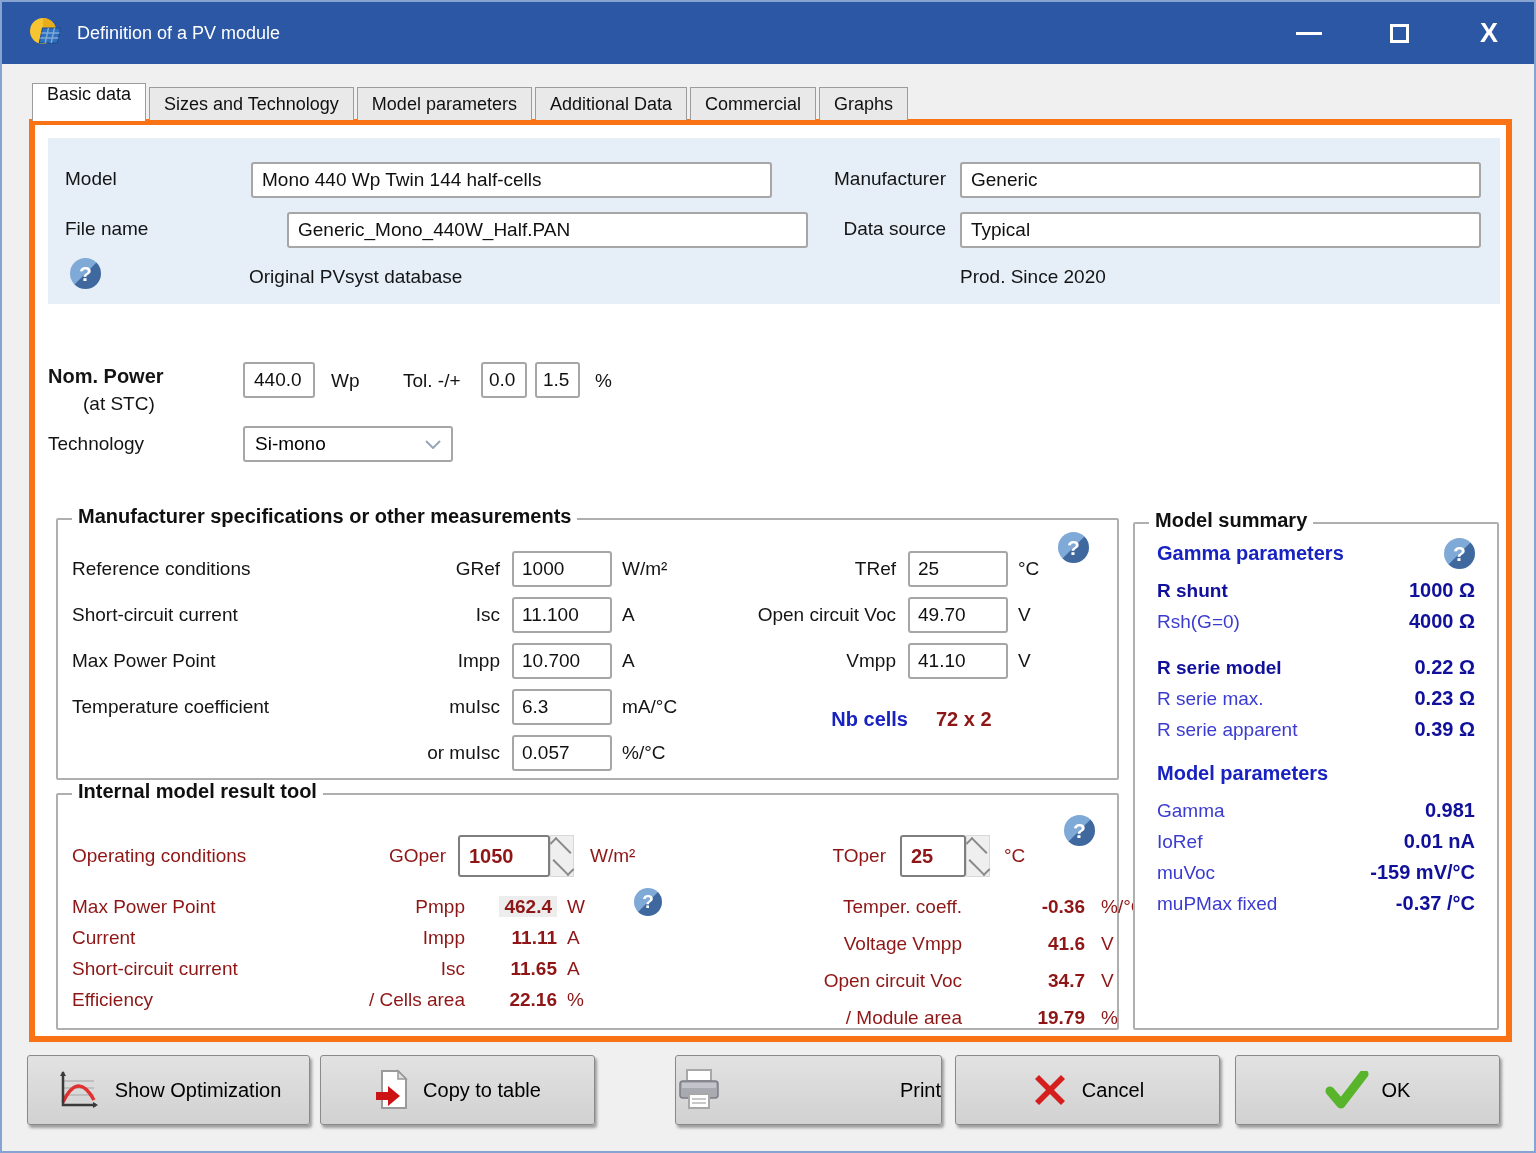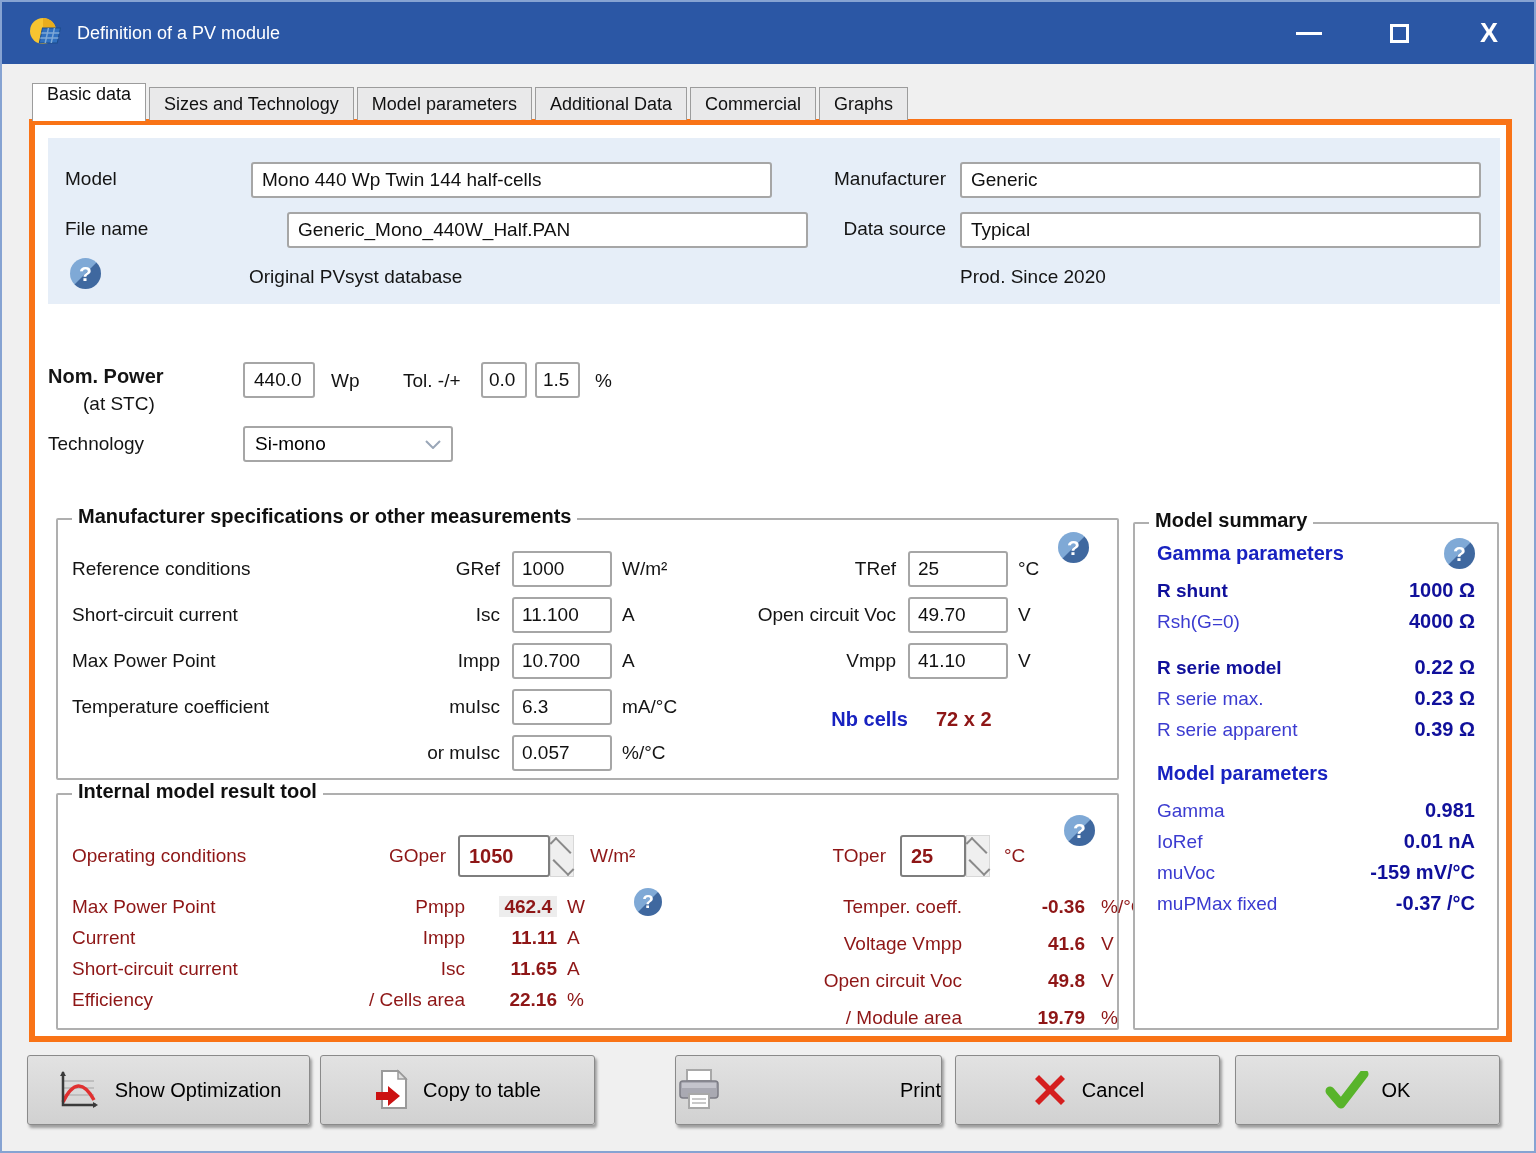--- a/index.html
+++ b/index.html
@@ -277,21 +277,21 @@
       <div class="grid" style="left:656px; top:96px; grid-template-columns:260px 105px 70px; grid-auto-rows:31px;gap:6px;">
         <span class="mar cell-param" style="color:#8E1616;">Temper. coeff.</span>
         <span class="marb cell-rval">-0.36</span>
         <span class="mar cell-unit" style="color:#8E1616;">%/°C</span>
 
         <span class="mar cell-param" style="color:#8E1616;">Voltage Vmpp</span>
         <span class="marb cell-rval">41.6</span>
         <span class="mar cell-unit" style="color:#8E1616;">V</span>
 
         <span class="mar cell-param" style="color:#8E1616;">Open circuit Voc</span>
-        <span class="marb cell-rval">49.8</span>
+        <span class="marb cell-rval">34.7</span>
         <span class="mar cell-unit" style="color:#8E1616;">V</span>
 
         <span class="mar cell-param" style="color:#8E1616;">/ Module area</span>
         <span class="marb cell-rval">19.79</span>
         <span class="mar cell-unit" style="color:#8E1616;">%</span>
       </div>
     </div>
 
     <div class="group" style="left:1098px; top:397px; width:366px; height:508px; padding:18px 22px;">
       <span class="gtitle">Model summary</span>

